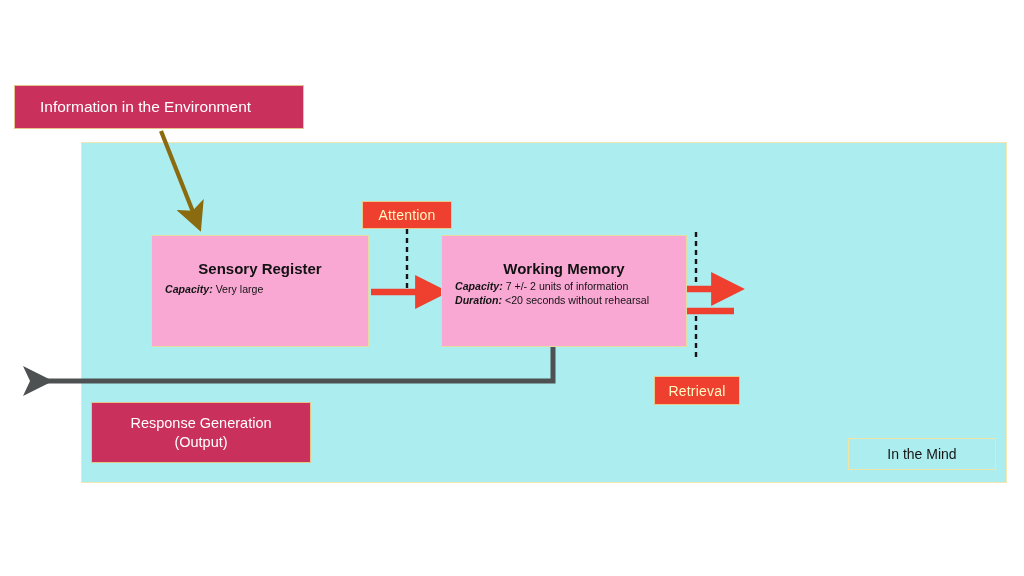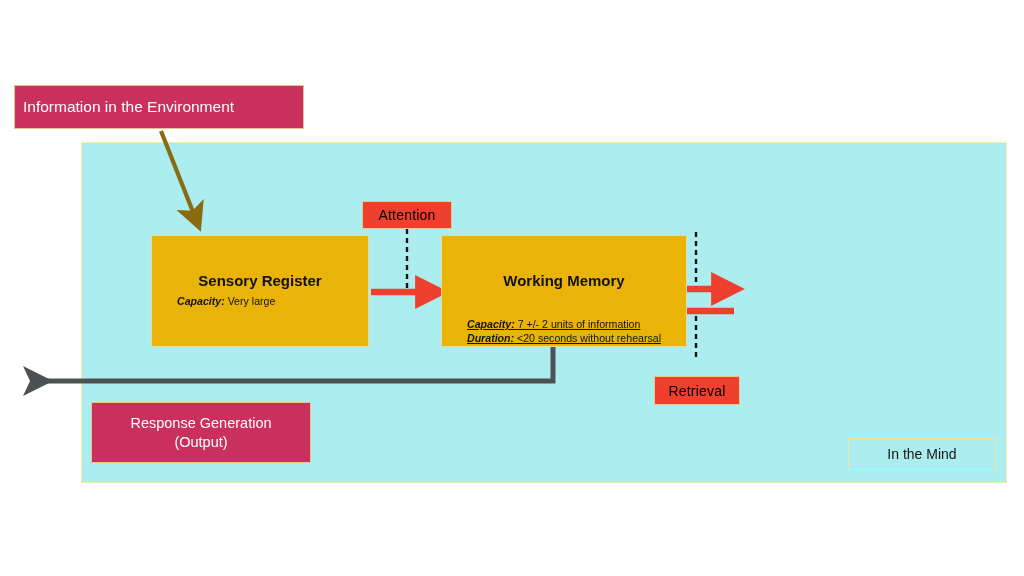--- a/index.html
+++ b/index.html
@@ -41,39 +41,39 @@
     text-align: center;
     line-height: 1.3;
   }
   #env-box {
     left: 14px;
     top: 85px;
     width: 290px;
     height: 44px;
     font-size: 15.5px;
     justify-content: flex-start;
-    padding-left: 8px;
+    padding-left: 25px;
   }
   #response-box {
     left: 91px;
     top: 402px;
     width: 220px;
     height: 61px;
     font-size: 14.5px;
   }
   #response-box .line2 { display: block; }
 
   
   .store-box {
     position: absolute;
-    background: #eab308;
+    background: #f9a8d4;
     border: 1px solid #e3dba0;
     box-sizing: border-box;
     color: #141414;
-    padding: 16px;
+    padding: 4px;
   }
   .store-title {
     text-align: center;
     font-size: 15px;
     font-weight: bold;
     color: #111111;
     margin-top: 20px;
   }
   .store-details {
     font-size: 10.6px;
@@ -83,31 +83,31 @@
     margin-top: 5px;
   }
   .store-details .lbl {
     font-style: italic;
     font-weight: bold;
   }
   #sensory-register { left: 151px; top: 235px; width: 218px; height: 112px; }
   #working-memory   { left: 441px; top: 235px; width: 246px; height: 112px; }
   #long-term-memory { left: 736px; top: 235px; width: 218px; height: 112px; }
 
-  #working-memory .store-details { margin-top: 28px; text-decoration: underline; }
+  #working-memory .store-details { margin-top: 2px; }
   #long-term-memory .store-title { margin-top: 24px; }
   #long-term-memory .store-details { margin-top: 18px; }
 
   
   .process-label {
     position: absolute;
     background: #ef3f2e;
     border: 1px solid #e8c98c;
     box-sizing: border-box;
-    color: #000000;
+    color: #fef9c3;
     font-size: 14px;
     display: flex;
     align-items: center;
     justify-content: center;
     letter-spacing: 0.2px;
   }
   #attention-label { left: 362px; top: 201px; width: 90px; height: 28px; }
   #encoding-label  { left: 650px; top: 203px; width: 93px; height: 29px; }
   #retrieval-label { left: 654px; top: 376px; width: 86px; height: 29px; }
 

